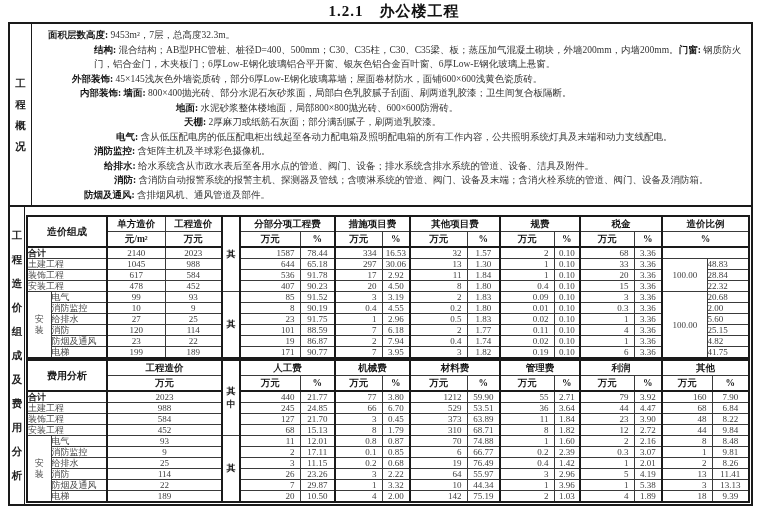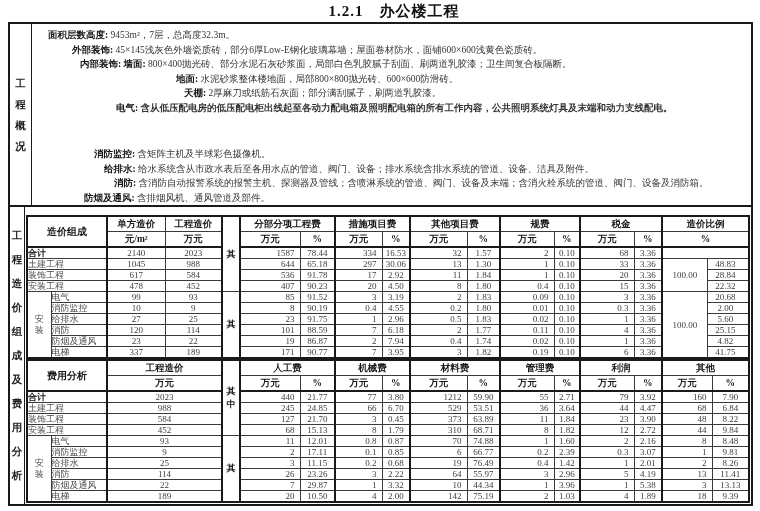--- a/index.html
+++ b/index.html
@@ -31,42 +31,43 @@
   .gs{border-left:2px solid #1a1a1a;}
   .qi{font-weight:bold;text-align:center;color:#222;word-break:break-all;
       white-space:normal;line-height:13px;padding:0 2px;}
   .lab{text-align:left;color:#4a4a4a;}
   .bold{font-weight:bold;color:#181818;}
   .glabel{text-align:center;color:#4a4a4a;word-break:break-all;white-space:normal;
           line-height:11px;padding:0 4px;}
   .ctr{text-align:center;}
   .wan{text-align:right;padding-right:5px;}
   .pct{text-align:center;}
-  .rval{text-align:center;padding-right:5px;}
+  .rval{text-align:left;padding-right:5px;}
 </style>
 </head>
 <body>
 
 <div class="page">
   <div class="doc-title">1.2.1　办公楼工程</div>
 
   <div class="outer">
 
     <div class="sec sec1">
       <div class="vlab vlab1">
         <span>工程概况</span>
       </div>
       <div class="ov">
           <div class="ov-line" style="padding-left: 12px;"><b>面积层数高度:</b><span> 9453m²，7层，总高度32.3m。</span></div>
+          <div class="ov-line" style="padding-left: 58px;"><b>结构:</b><span> 混合结构；AB型PHC管桩、桩径D=400、500mm；C30、C35柱，C30、C35梁、板；蒸压加气混凝土砌块，外墙200mm，内墙200mm。</span><b>门窗:</b><span> 钢质防火门，铝合金门，木夹板门；6厚Low-E钢化玻璃铝合平开窗、银灰色铝合金百叶窗、6厚Low-E钢化玻璃上悬窗。</span></div>
           <div class="ov-line" style="padding-left: 36px;"><b>外部装饰:</b><span> 45×145浅灰色外墙瓷质砖，部分6厚Low-E钢化玻璃幕墙；屋面卷材防水，面铺600×600浅黄色瓷质砖。</span></div>
           <div class="ov-line" style="padding-left: 44px;"><b>内部装饰: 墙面:</b><span> 800×400抛光砖、部分水泥石灰砂浆面，局部白色乳胶腻子刮面、刷两道乳胶漆；卫生间复合板隔断。</span></div>
           <div class="ov-line" style="padding-left: 140px;"><b>地面:</b><span> 水泥砂浆整体楼地面，局部800×800抛光砖、600×600防滑砖。</span></div>
           <div class="ov-line" style="padding-left: 148px;"><b>天棚:</b><span> 2厚麻刀或纸筋石灰面；部分满刮腻子，刷两道乳胶漆。</span></div>
-          <div class="ov-line" style="padding-left: 80px; font-weight: bold;"><b>电气:</b><span> 含从低压配电房的低压配电柜出线起至各动力配电箱及照明配电箱的所有工作内容，公共照明系统灯具及末端和动力支线配电。</span></div>
-          <div class="ov-line" style="padding-left: 58px; margin-top: 32px;"><b>消防监控:</b><span> 含矩阵主机及半球彩色摄像机。</span></div>
+          <div class="ov-line" style="padding-left: 80px;"><b>电气:</b><span> 含从低压配电房的低压配电柜出线起至各动力配电箱及照明配电箱的所有工作内容，公共照明系统灯具及末端和动力支线配电。</span></div>
+          <div class="ov-line" style="padding-left: 58px;"><b>消防监控:</b><span> 含矩阵主机及半球彩色摄像机。</span></div>
           <div class="ov-line" style="padding-left: 68px;"><b>给排水:</b><span> 给水系统含从市政水表后至各用水点的管道、阀门、设备；排水系统含排水系统的管道、设备、洁具及附件。</span></div>
           <div class="ov-line" style="padding-left: 78px;"><b>消防:</b><span> 含消防自动报警系统的报警主机、探测器及管线；含喷淋系统的管道、阀门、设备及末端；含消火栓系统的管道、阀门、设备及消防箱。</span></div>
           <div class="ov-line" style="padding-left: 48px;"><b>防烟及通风:</b><span> 含排烟风机、通风管道及部件。</span></div>
         </div>
     </div>
 
     <div class="sec sec2">
       <div class="vlab vlab2">
         <span>工程造价组成及费用分析</span>
       </div>
@@ -263,21 +264,21 @@
                 <td class="wan gs">0.4</td>
                 <td class="pct">1.74</td>
                 <td class="wan gs">0.02</td>
                 <td class="pct">0.10</td>
                 <td class="wan gs">1</td>
                 <td class="pct">3.36</td>
                 <td class="rval">4.82</td>
               </tr>
               <tr>
                 <td class="lab">电梯</td>
-                <td class="ctr gs">337</td>
+                <td class="ctr gs">199</td>
                 <td class="ctr">189</td>
                 <td class="wan gs">171</td>
                 <td class="pct">90.77</td>
                 <td class="wan gs">7</td>
                 <td class="pct">3.95</td>
                 <td class="wan gs">3</td>
                 <td class="pct">1.82</td>
                 <td class="wan gs">0.19</td>
                 <td class="pct">0.10</td>
                 <td class="wan gs">6</td>

